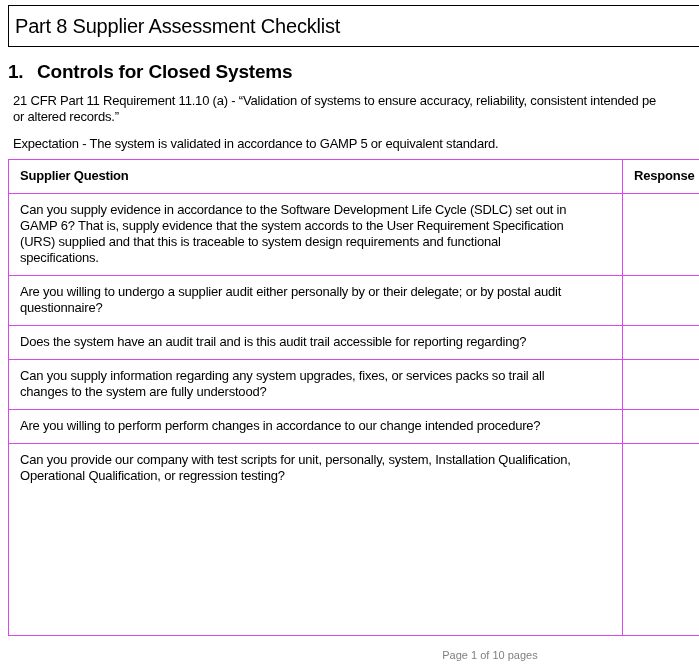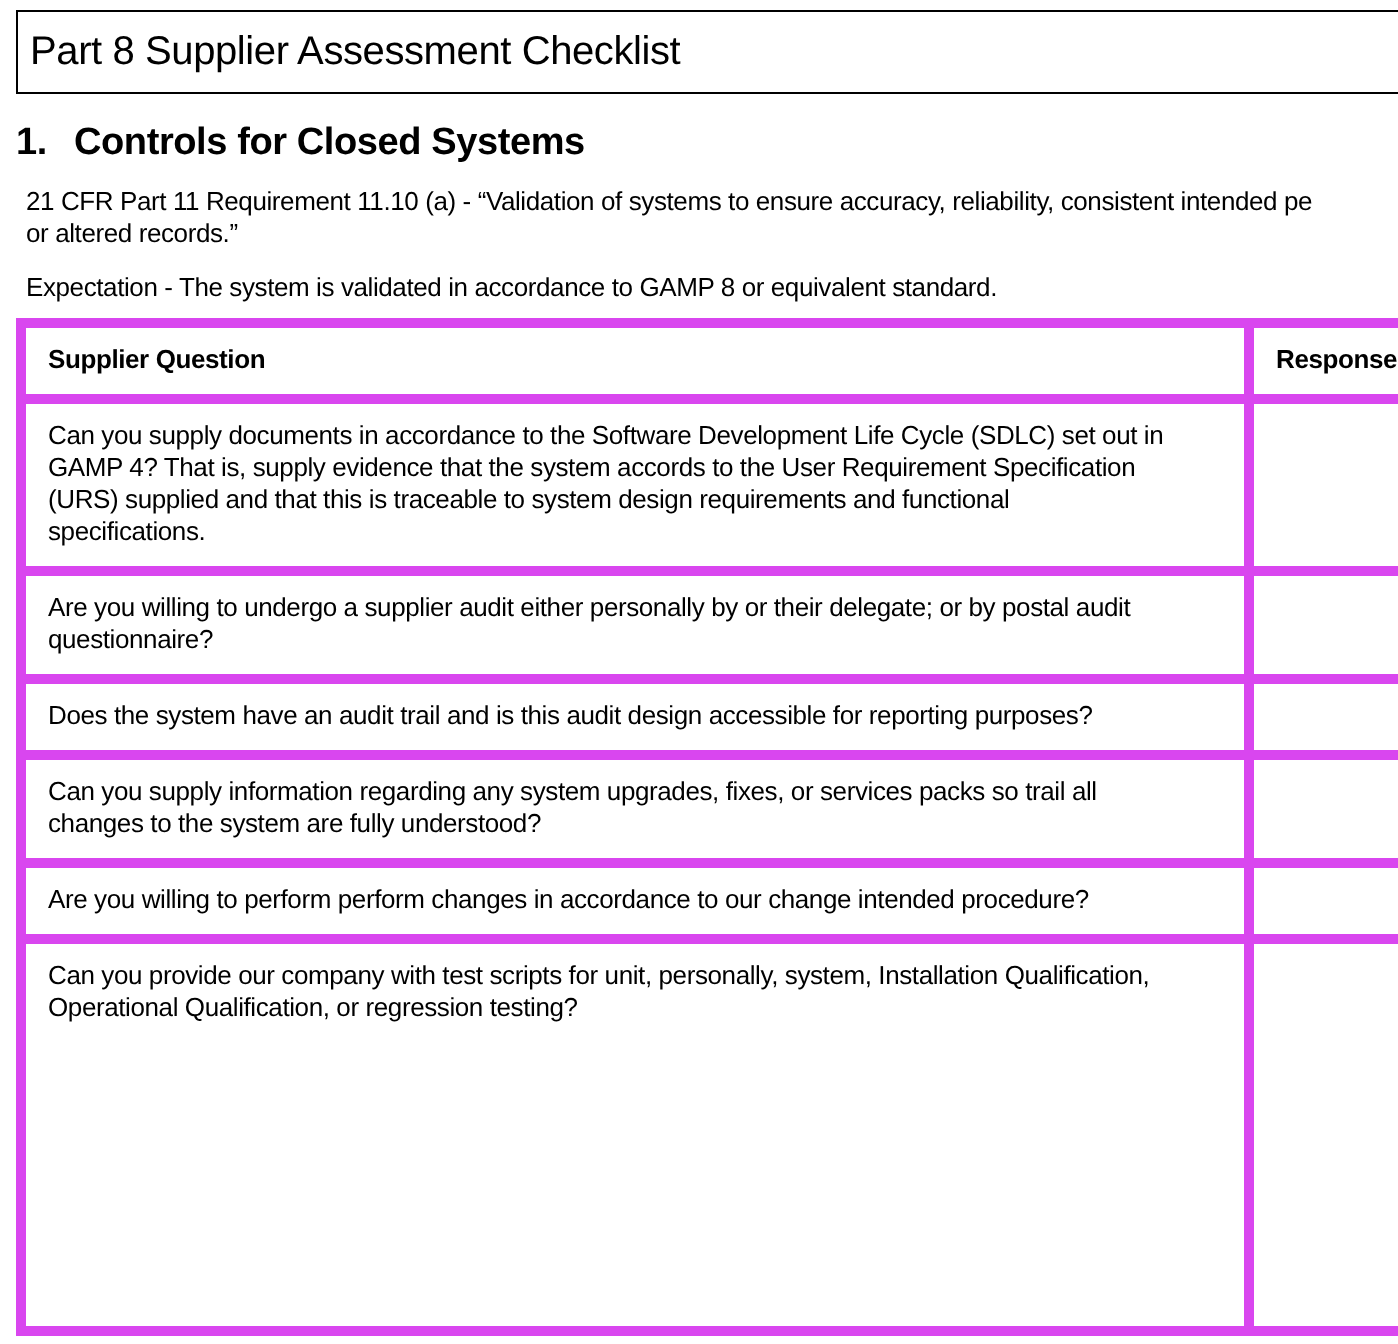--- a/index.html
+++ b/index.html
@@ -66,21 +66,21 @@
     margin: 7px 0 0 8px;
     border-collapse: collapse;
     table-layout: fixed;
     width: 964px;
     font-size: 13px;
     line-height: 16px;
     letter-spacing: -0.2px;
   }
   table.checklist th,
   table.checklist td {
-    border: 5px solid #d946ef;
+    border: 1px solid #d946ef;
     vertical-align: top;
     text-align: left;
     font-weight: normal;
     padding: 8px 4px 9px 11px;
   }
   table.checklist th {
     font-weight: bold;
   }
   th.response-h, td.response-c {
     padding-left: 14px;
@@ -112,48 +112,48 @@
 
   <div class="heading">
     <span class="num">1.</span><span>Controls for Closed Systems</span>
   </div>
 
   <div class="para">
     <div class="req-line">21 CFR Part 11 Requirement 11.10 (a) - “Validation of systems to ensure accuracy, reliability, consistent intended pe</div>
     <div class="req-line">or altered records.”</div>
   </div>
 
-  <div class="para expect"><span>Expectation - The system is validated in accordance </span><span class="grammar">to</span><span> GAMP 8 or equivalent standard.</span></div>
+  <div class="para expect"><span>Expectation - The system is validated in accordance </span><span class="grammar">to</span><span> GAMP 5 or equivalent standard.</span></div>
 
   <table class="checklist">
     <colgroup>
       <col style="width:614px">
       <col style="width:350px">
     </colgroup>
     <thead>
       <tr>
         <th>Supplier Question</th>
         <th class="response-h">Response</th>
       </tr>
     </thead>
     <tbody>
       <tr>
-        <td class="question-c"><span>Can you supply documents in accordance </span><span class="grammar">to</span><span> the Software Development Life Cycle (SDLC) set out in
-GAMP 4? That is, supply evidence that the system accords to the User Requirement Specification
+        <td class="question-c"><span>Can you supply evidence in accordance </span><span class="grammar">to</span><span> the Software Development Life Cycle (SDLC) set out in
+GAMP 6? That is, supply evidence that the system accords to the User Requirement Specification
 (URS) supplied and that this is traceable to system design requirements and functional
 specifications.</span></td>
         <td class="response-c"></td>
       </tr>
       <tr>
         <td class="question-c"><span>Are you willing to undergo a supplier audit either personally by or their delegate; or by postal audit
 questionnaire?</span><span class="grammar"></span><span></span></td>
         <td class="response-c"></td>
       </tr>
       <tr>
-        <td class="question-c"><span>Does the system have an audit trail and is this audit design accessible for reporting purposes?</span><span class="grammar"></span><span></span></td>
+        <td class="question-c"><span>Does the system have an audit trail and is this audit trail accessible for reporting regarding?</span><span class="grammar"></span><span></span></td>
         <td class="response-c"></td>
       </tr>
       <tr>
         <td class="question-c"><span>Can you supply information regarding any system upgrades, fixes, or services packs so trail all
 changes to the system are fully understood?</span><span class="grammar"></span><span></span></td>
         <td class="response-c"></td>
       </tr>
       <tr>
         <td class="question-c"><span>Are you willing to perform perform changes in accordance </span><span class="grammar">to</span><span> our change intended procedure?</span></td>
         <td class="response-c"></td>

